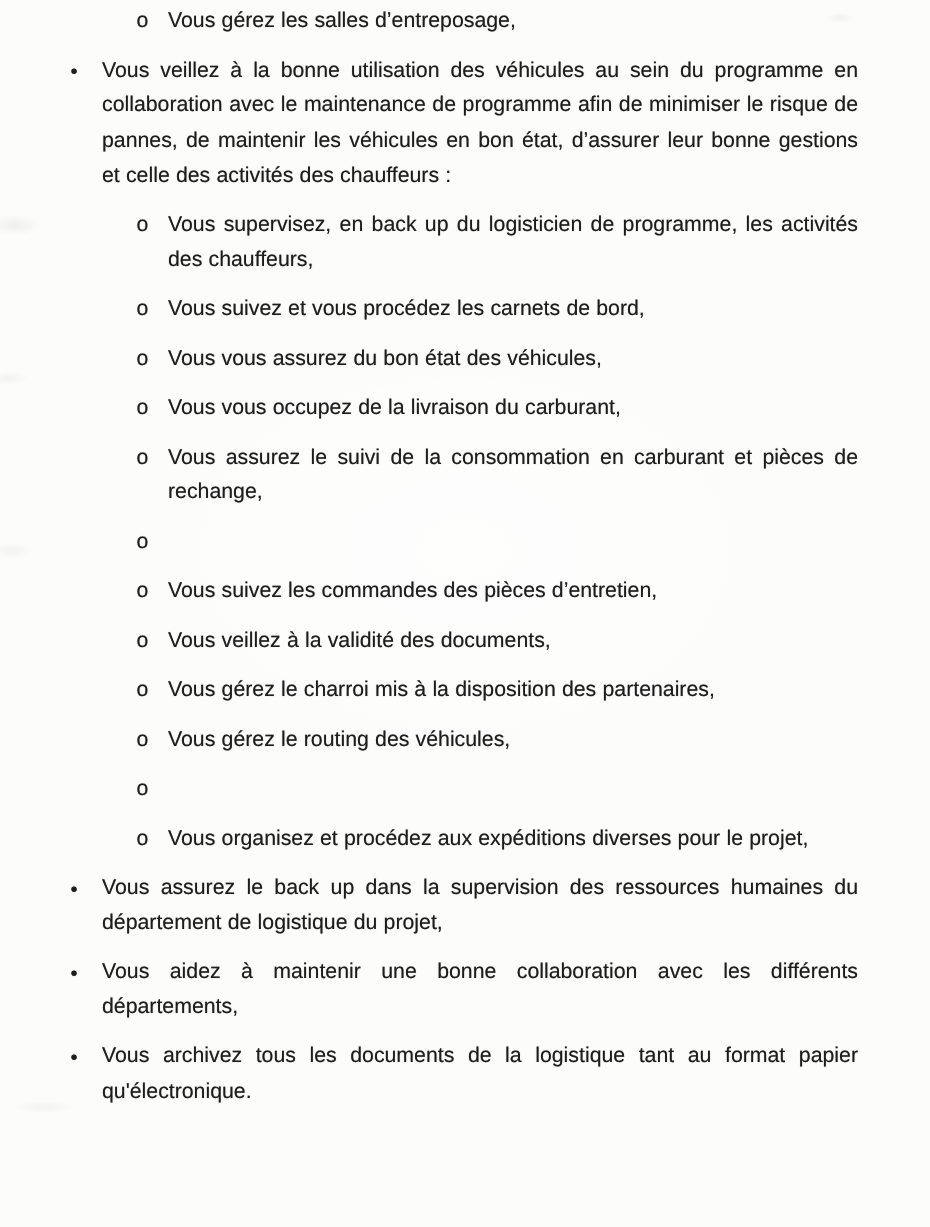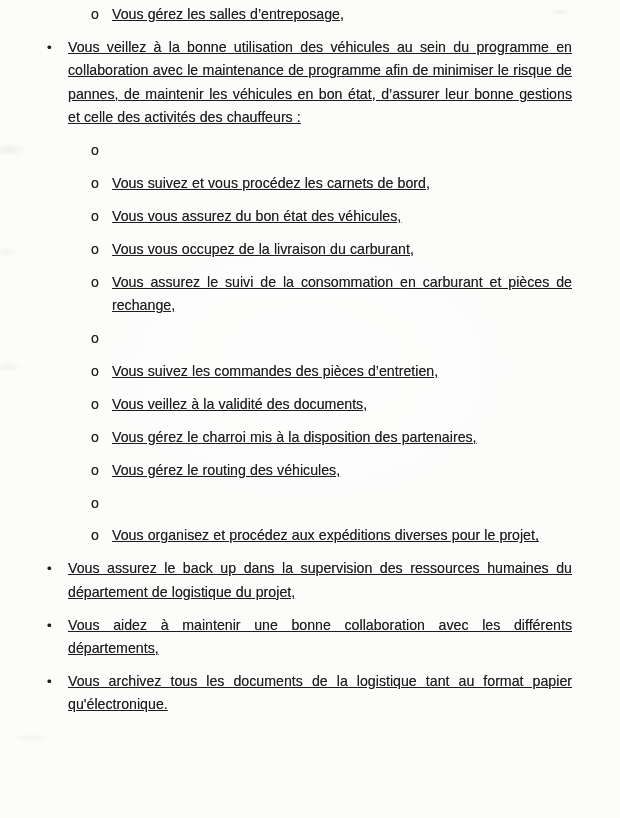--- a/index.html
+++ b/index.html
@@ -40,38 +40,38 @@
   .marker {
     flex: 0 0 21px;
     width: 21px;
     text-align: left;
   }
   .level-1 .marker { font-size: 13.5px; }
   .text {
     flex: 1 1 auto;
     text-align: justify;
     word-spacing: 0.2px;
-    text-decoration: underline;
   }
 </style>
 </head>
 <body>
 
 <div class="page" style="--paper: #fcfcfb; --ink: #1d1d1d;">
   <div class="list">
       <div class="item level-2">
     <span class="marker">o</span>
     <span class="text">Vous gérez les salles d’entreposage,</span>
   </div>
       <div class="item level-1">
     <span class="marker">•</span>
     <span class="text">Vous veillez à la bonne utilisation des véhicules au sein du programme en collaboration avec le maintenance de programme afin de minimiser le risque de pannes, de maintenir les véhicules en bon état, d’assurer leur bonne gestions et celle des activités des chauffeurs :</span>
   </div>
       <div class="item level-2">
     <span class="marker">o</span>
+    <span class="text">Vous supervisez, en back up du logisticien de programme, les activités des chauffeurs,</span>
   </div>
       <div class="item level-2">
     <span class="marker">o</span>
     <span class="text">Vous suivez et vous procédez les carnets de bord,</span>
   </div>
       <div class="item level-2">
     <span class="marker">o</span>
     <span class="text">Vous vous assurez du bon état des véhicules,</span>
   </div>
       <div class="item level-2">

